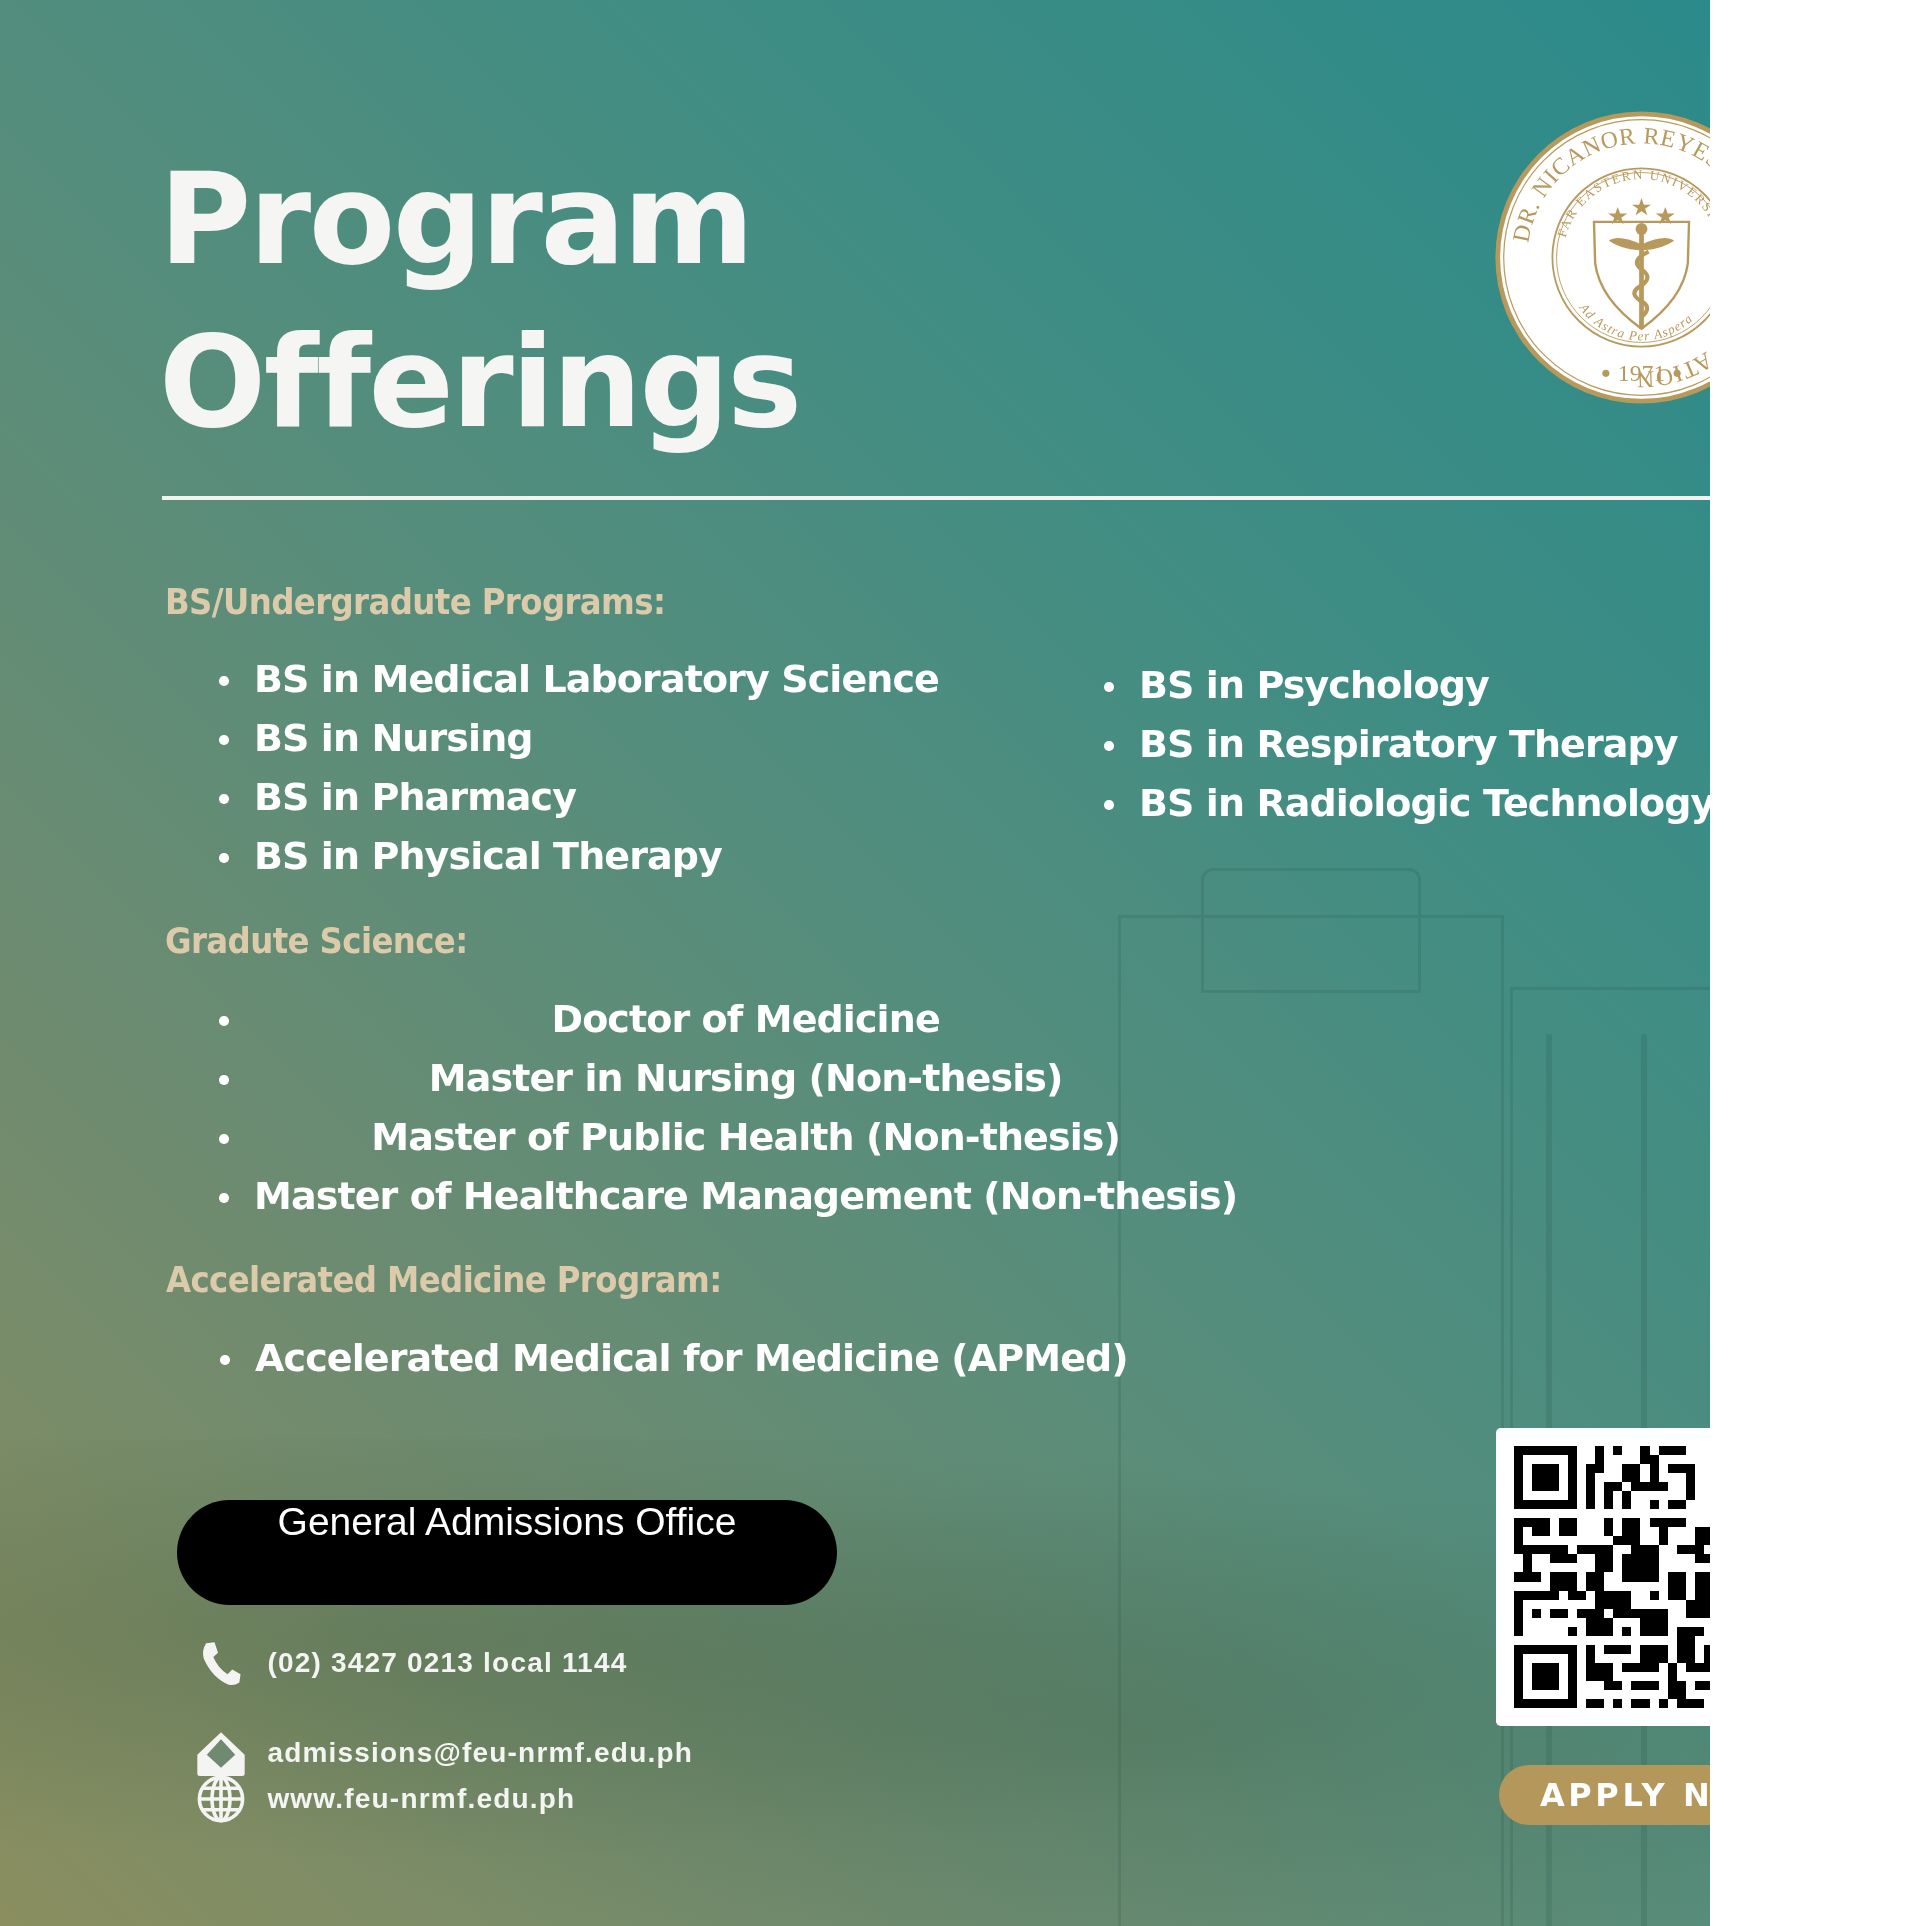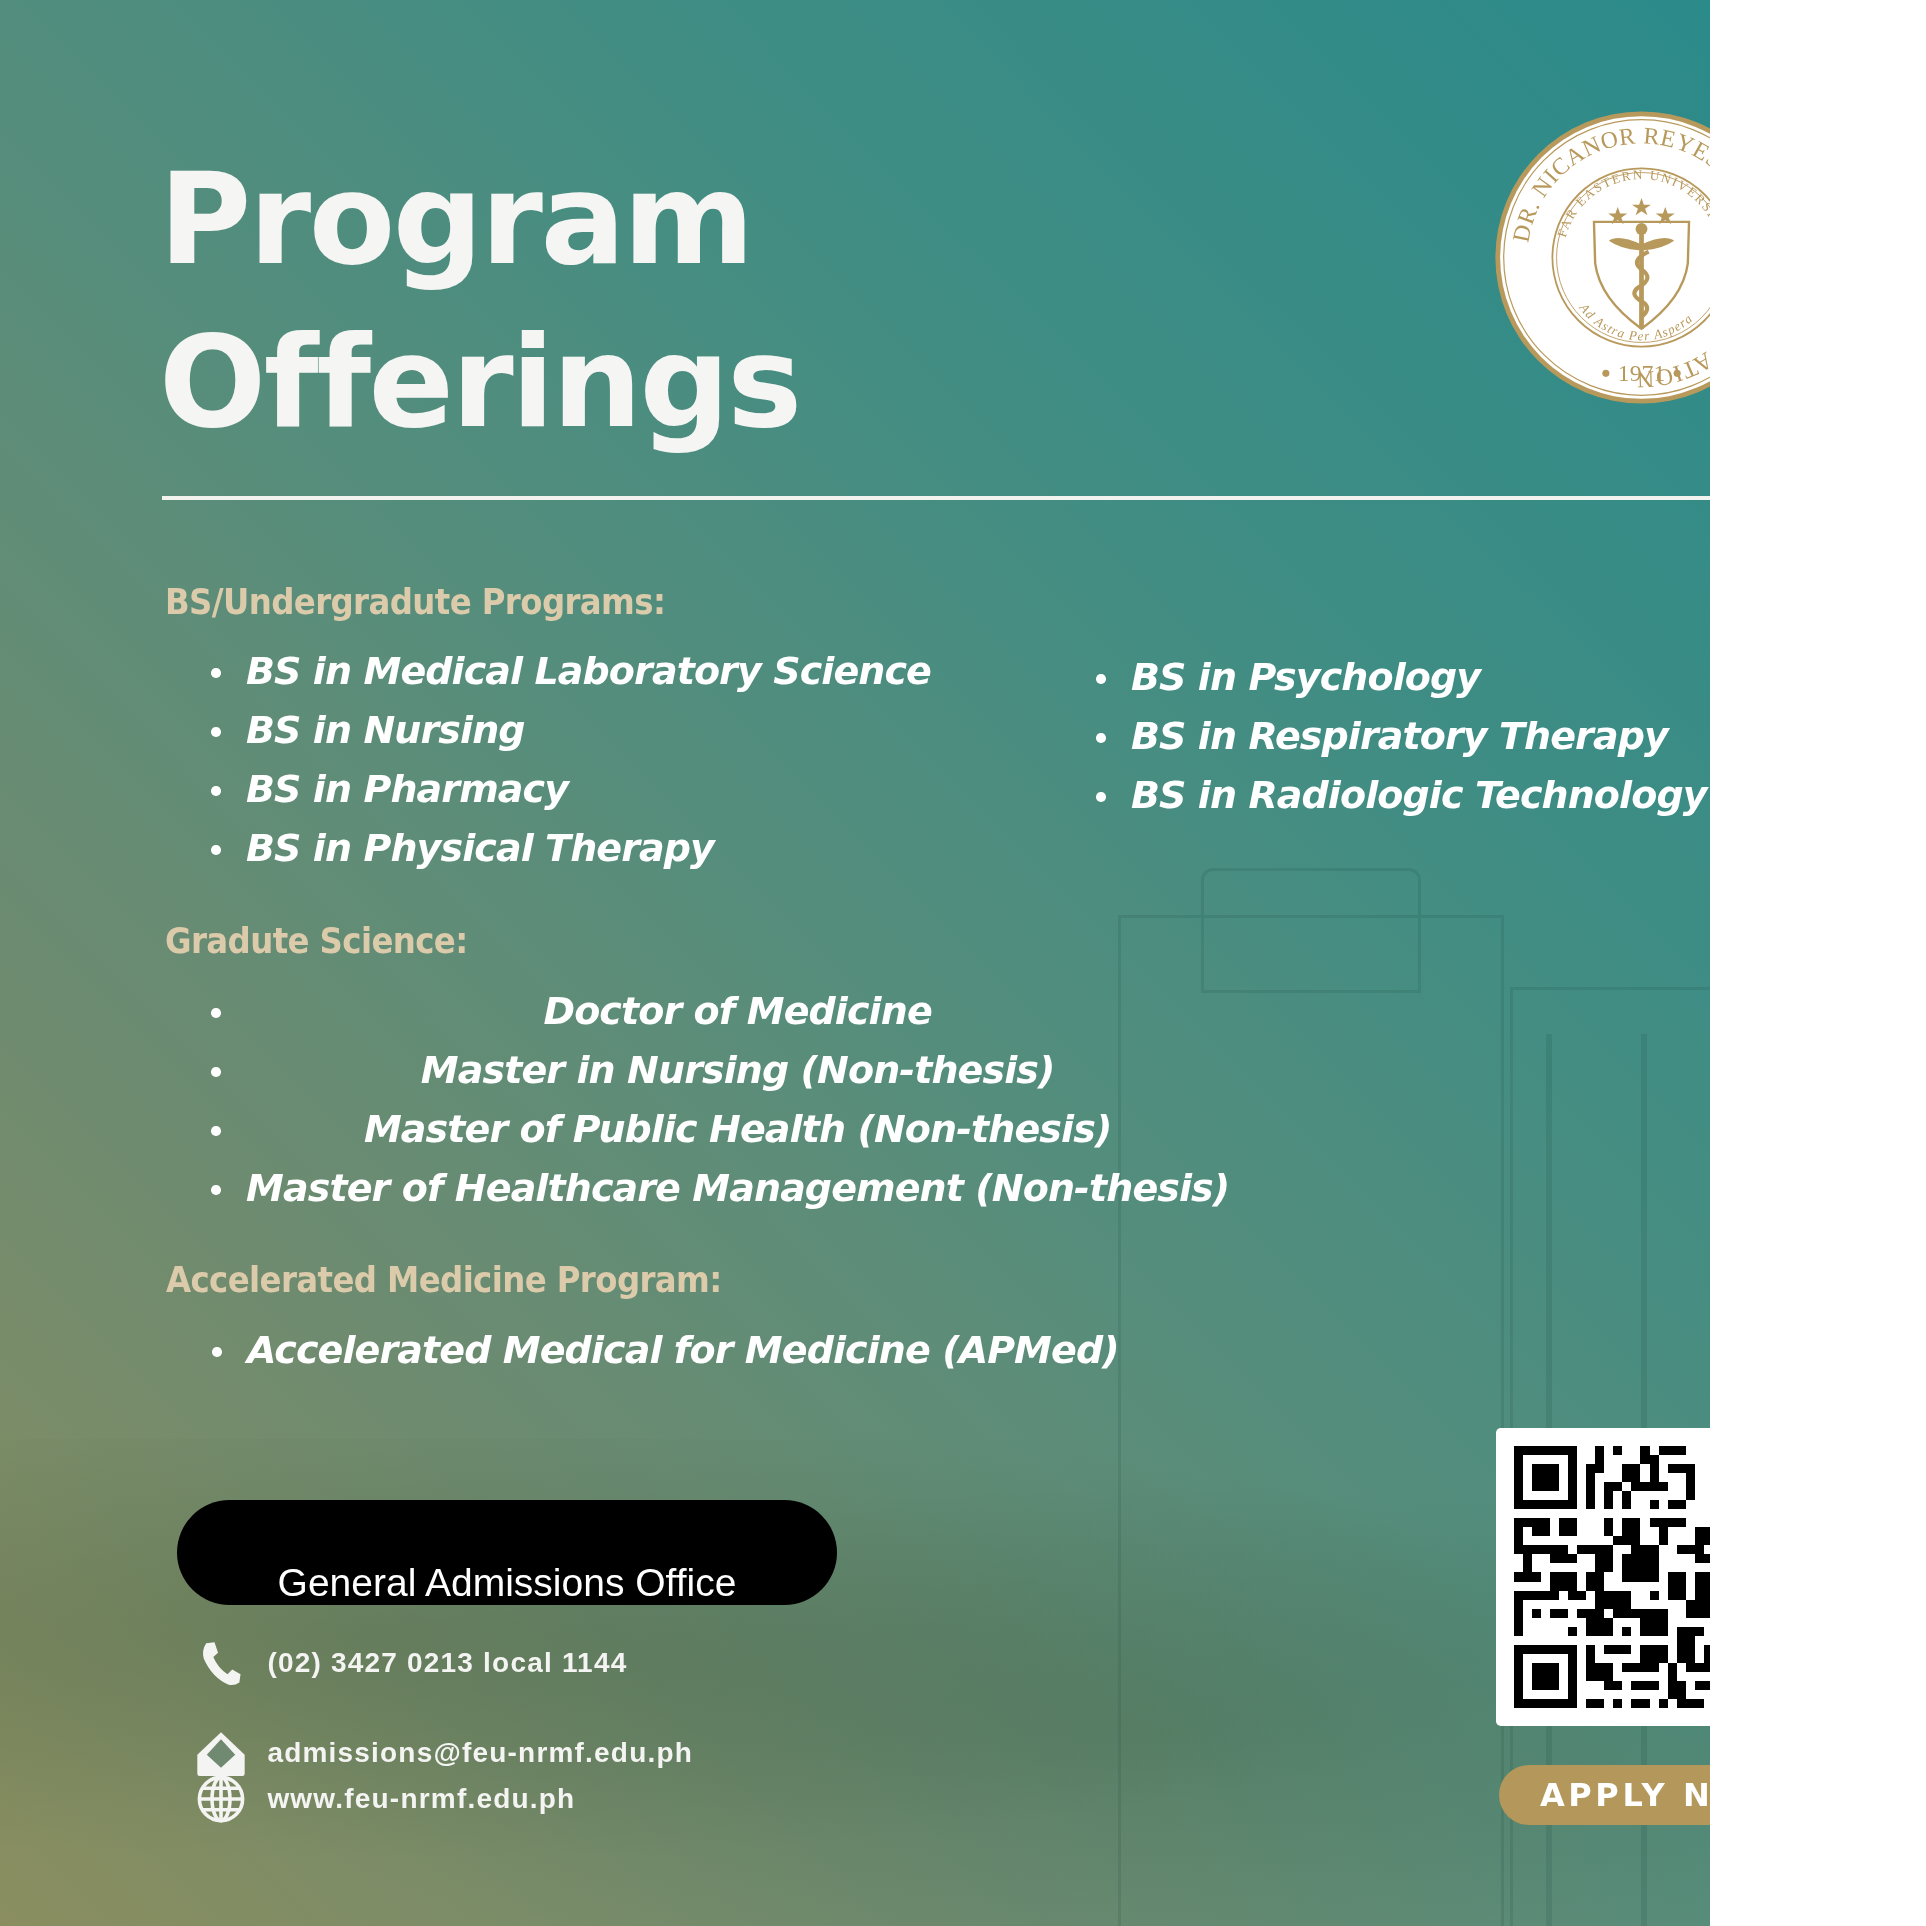--- a/index.html
+++ b/index.html
@@ -27,34 +27,34 @@
   }
   .title span { display:block; }
   .divider { position:absolute; left:162px; top:496px; width:1600px; height:3.6px; background:#f2f2ef; }
 
   .seal { position:absolute; left:1493px; top:109px; width:297px; height:297px; }
 
   .section-heading {
     position:absolute; margin:0; font-weight:bold; font-size:36px; color:#dccbaa;
     font-family:"DejaVu Sans Condensed","DejaVu Sans", sans-serif; letter-spacing:-0.6px;
   }
-  .list { position:absolute; margin:8px; padding:0; list-style:none;font-style:italic; }
+  .list { position:absolute; margin:16px; padding:0; list-style:none; }
   .list li {
     position:relative; padding-left:37px; height:59px;
     font-weight:bold; font-size:38px; line-height:59px; color:#ffffff;
     font-family:"DejaVu Sans", sans-serif; letter-spacing:-0.9px; white-space:nowrap;
   }
   .list li .bullet {
     position:absolute; left:2.4px; top:26px; width:9.5px; height:9.5px; border-radius:50%; background:#ffffff;
   }
 
   .office-pill {
     position:absolute; left:177px; top:1500px; width:660px; height:105px;
     background:#000; border-radius:54px;
-    display:flex; align-items:flex-end; justify-content:center;
+    display:flex; align-items:flex-start; justify-content:center;
   }
   .office-pill span { font-size:39px; color:#fff; font-family:"Liberation Sans", sans-serif; }
 
   .contact { position:absolute; left:196px; height:54px; display:flex; align-items:center; }
   .contact .ic { width:50px; height:50px; margin-right:21.4px; display:flex; align-items:center; justify-content:center; }
   .contact .txt { font-family:"Liberation Sans", sans-serif; font-size:28px; color:#f4f4f2; letter-spacing:1.2px; white-space:nowrap;font-weight:bold; }
 
   .qr { position:absolute; left:1496px; top:1428px; width:298px; height:298px; background:#fff; border-radius:4.8px; }
   .apply {
     position:absolute; left:1499px; top:1765px; width:284px; height:60px; border-radius:31px;

